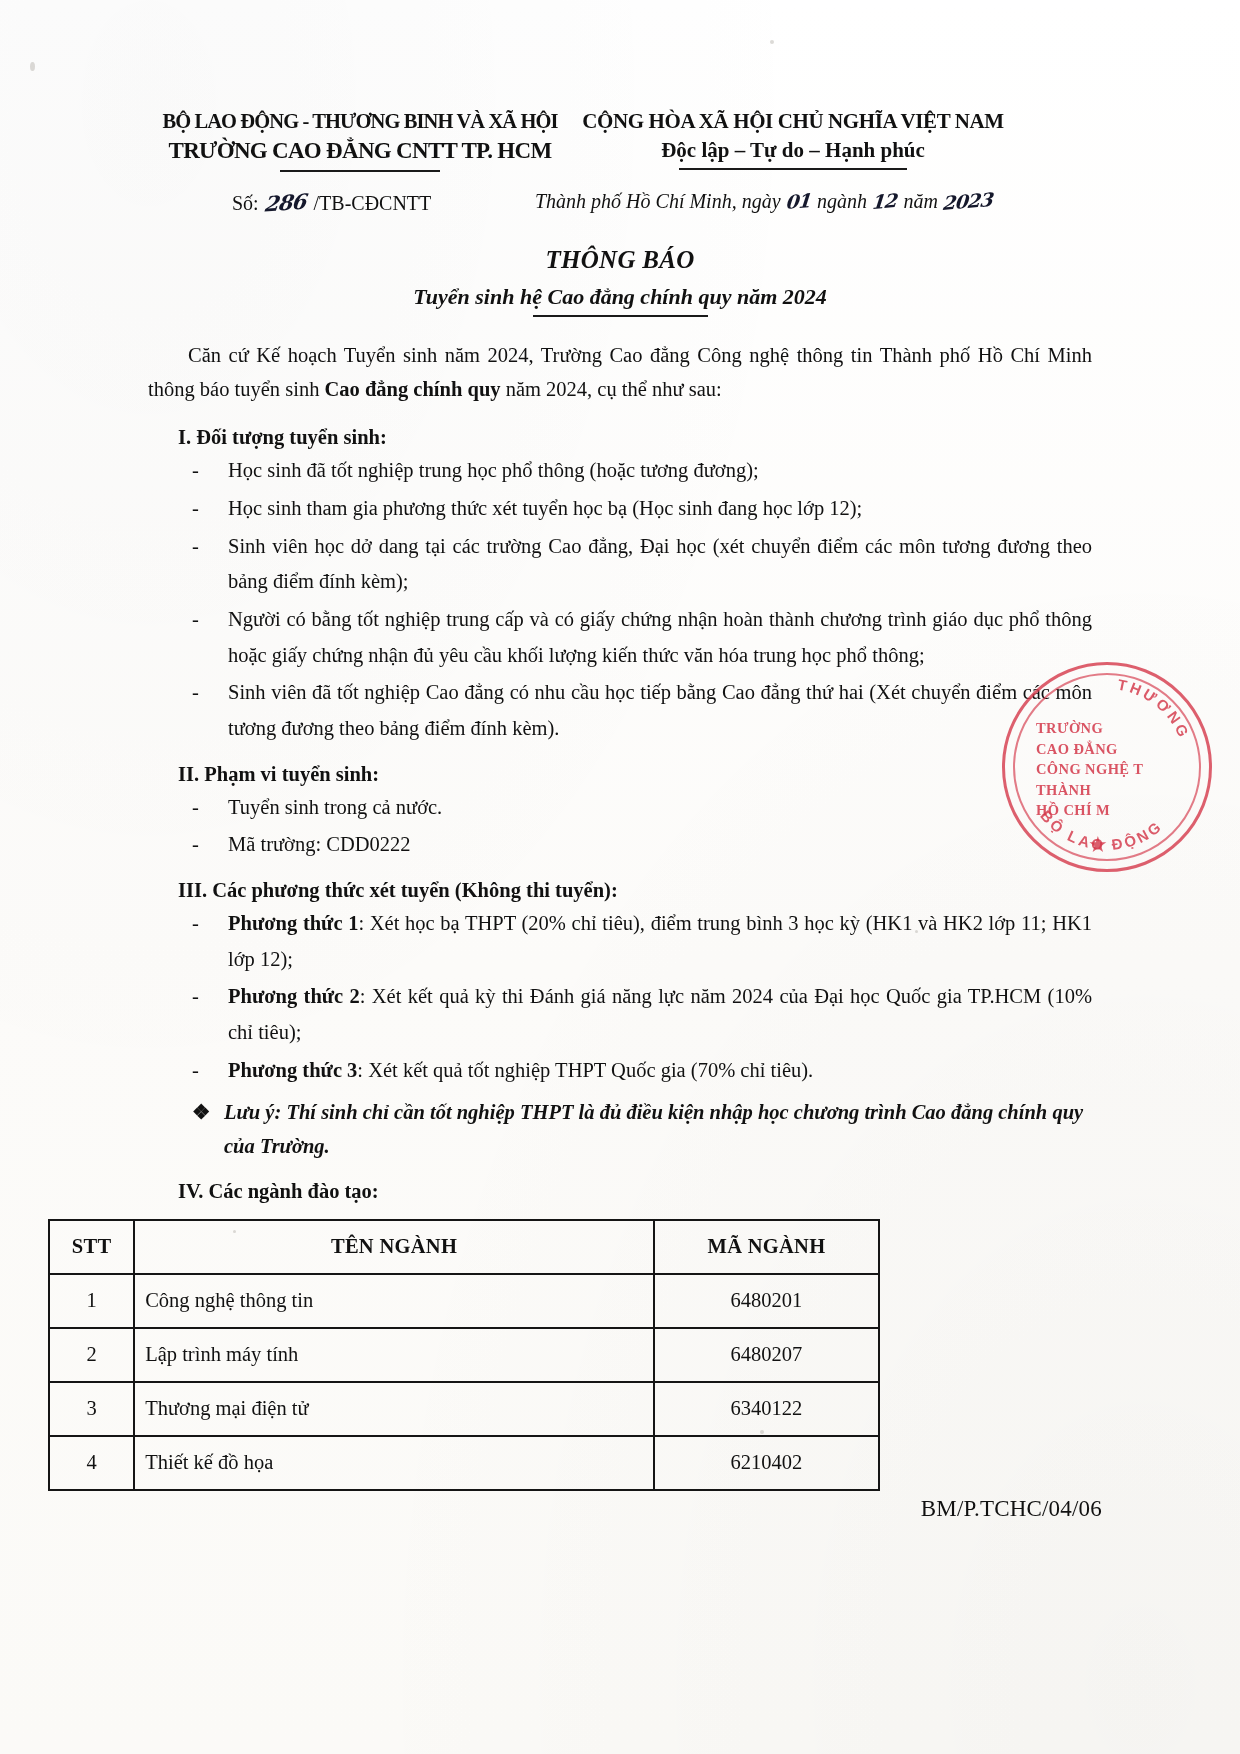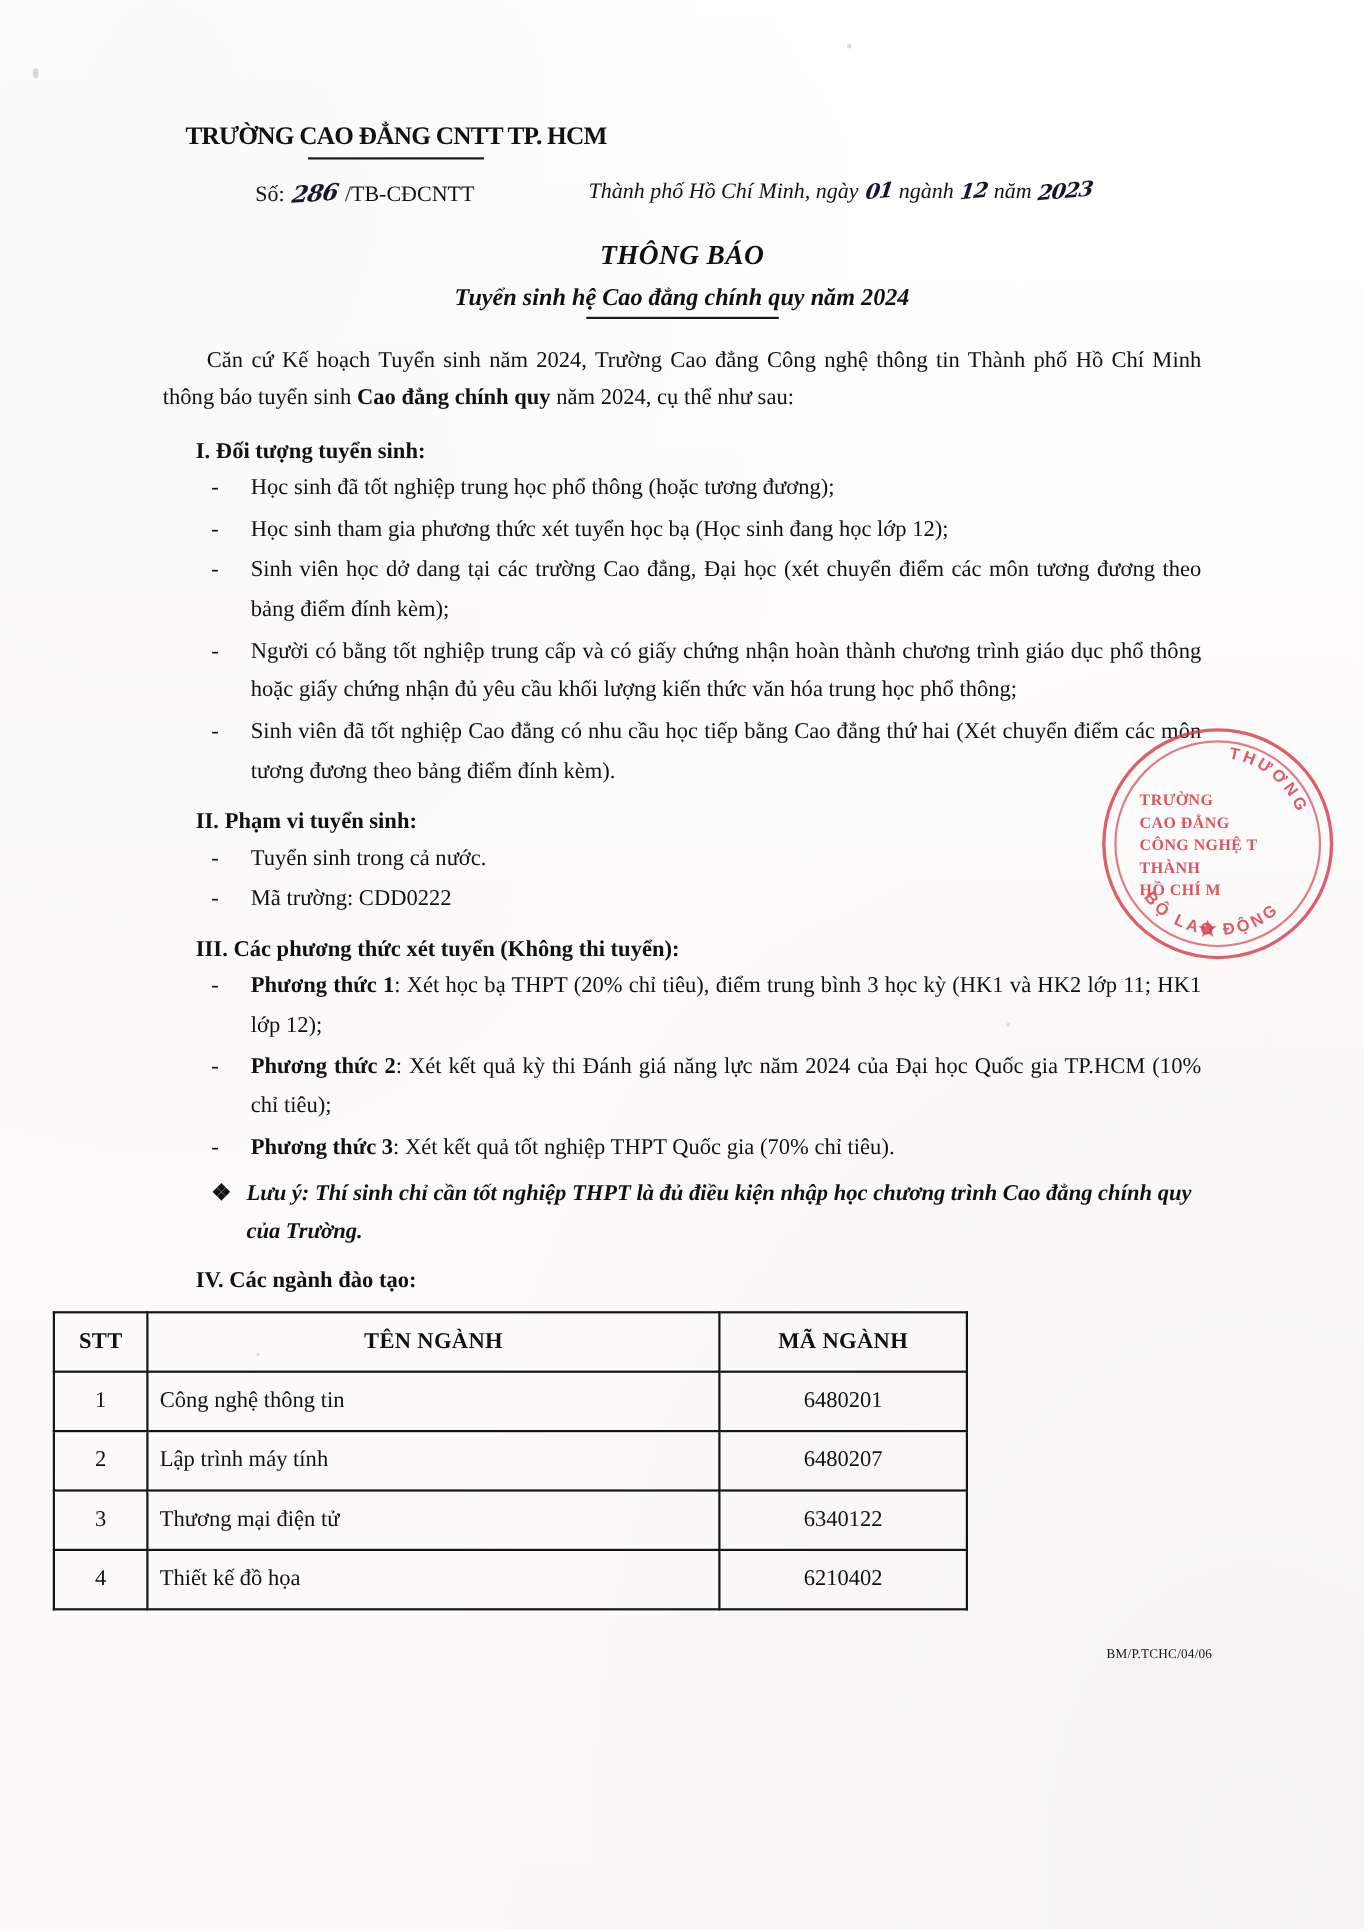--- a/index.html
+++ b/index.html
@@ -222,21 +222,21 @@
   }
   .col-stt { width: 66px; text-align: center; }
   .col-name { width: 548px; text-align: left; padding-left: 18px; }
   .col-code { width: 218px; text-align: center; }
 
   
   .footer {
     position: absolute;
     right: 138px;
     top: 1496px;
-    font-size: 12px;
+    font-size: 23px;
     letter-spacing: 0.2px;
   }
 
   
   .seal {
     position: absolute;
     left: 1002px;
     top: 662px;
     width: 210px;
     height: 210px;
@@ -290,22 +290,28 @@
   <div class="speck" style="left:30px;top:62px;width:5px;height:9px;"></div>
   <div class="speck" style="left:770px;top:40px;width:4px;height:4px;"></div>
   <div class="speck" style="left:760px;top:1430px;width:4px;height:4px;"></div>
   <div class="speck" style="left:915px;top:930px;width:3px;height:3px;"></div>
   <div class="speck" style="left:233px;top:1230px;width:3px;height:3px;"></div>
 
   <div class="content">
 
     <div class="header">
       <div class="hdr-left">
+        <div class="hdr-line1">BỘ LAO ĐỘNG - THƯƠNG BINH VÀ XÃ HỘI</div>
         <div class="hdr-line2">TRƯỜNG CAO ĐẲNG CNTT TP. HCM</div>
         <div class="rule rule-left"></div>
+      </div>
+      <div class="hdr-right">
+        <div class="hdr-line1">CỘNG HÒA XÃ HỘI CHỦ NGHĨA VIỆT NAM</div>
+        <div class="hdr-line2">Độc lập – Tự do – Hạnh phúc</div>
+        <div class="rule rule-right"></div>
       </div>
     </div>
 
     <div class="soline">
       <div class="so">
         <span>Số:</span>
         <span class="hand">286</span>
         <span>/TB-CĐCNTT</span>
       </div>
       <div class="placeline">

